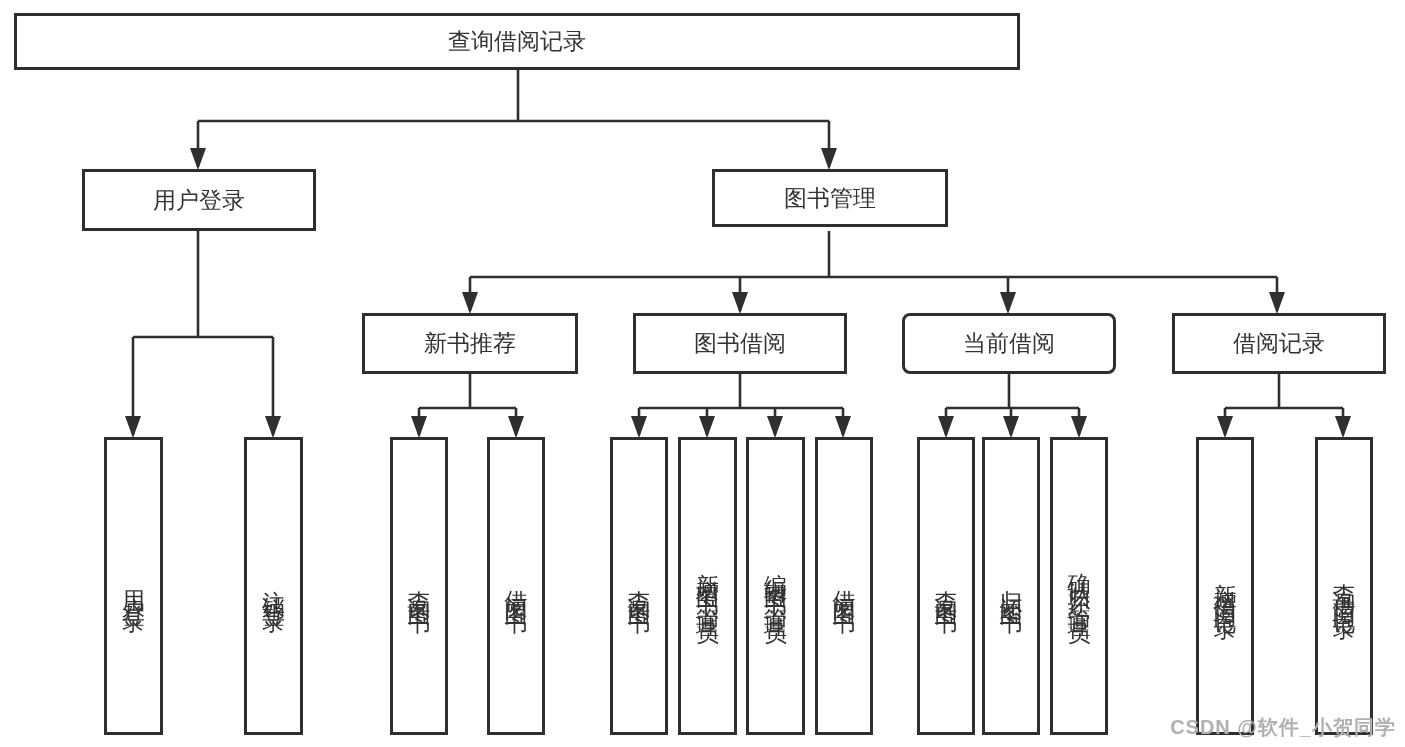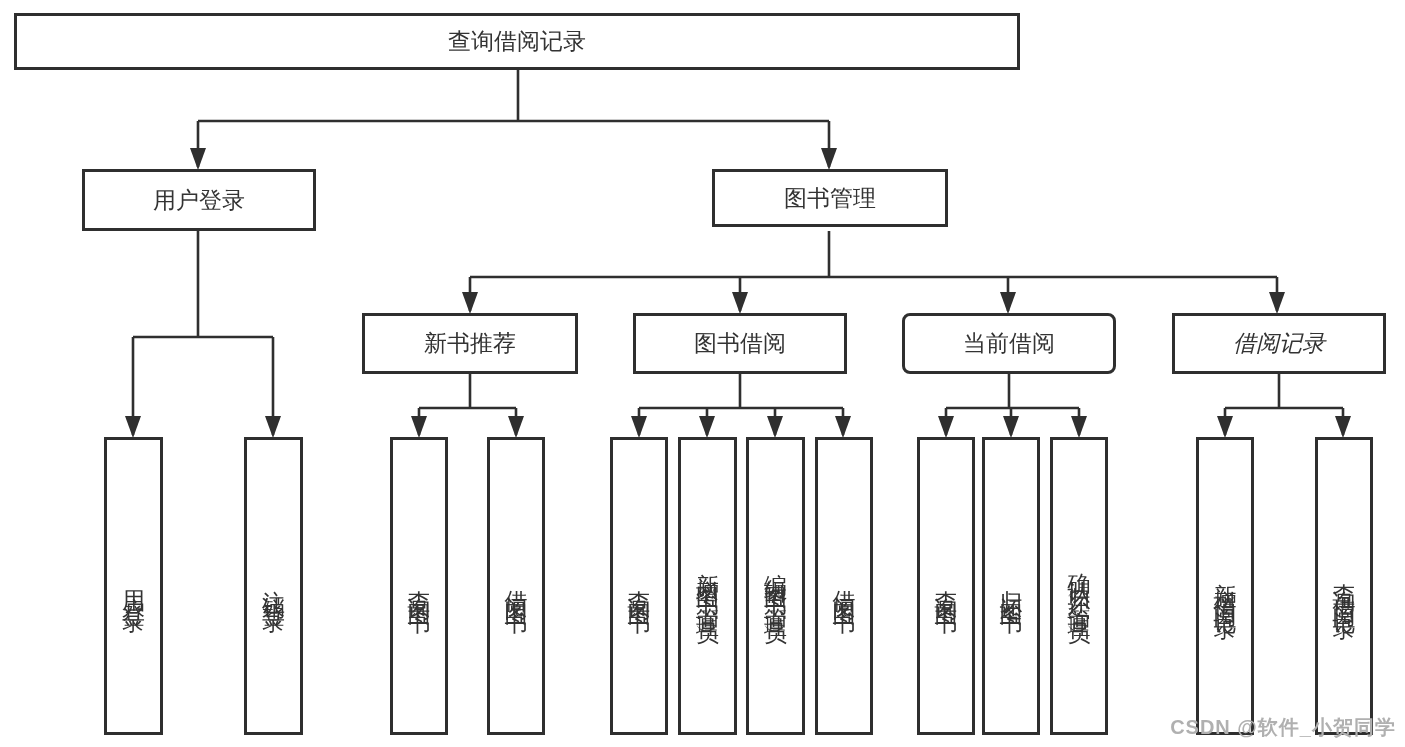--- a/index.html
+++ b/index.html
@@ -81,21 +81,21 @@
 
   <div class="node" style="left:362px;top:313px;width:216px;height:61px;">
     <span class="label">新书推荐</span>
   </div>
   <div class="node" style="left:633px;top:313px;width:214px;height:61px;">
     <span class="label">图书借阅</span>
   </div>
   <div class="node" style="left:902px;top:313px;width:214px;height:61px;border-radius:8px;">
     <span class="label">当前借阅</span>
   </div>
-  <div class="node" style="left:1172px;top:313px;width:214px;height:61px;font-style:italic;">
+  <div class="node" style="left:1172px;top:313px;width:214px;height:61px;">
     <span class="label">借阅记录</span>
   </div>
 
   <div class="node vert" style="left:104px;top:437px;width:59px;height:298px;">
     <span class="label">用户登录</span>
   </div>
   <div class="node vert" style="left:244px;top:437px;width:59px;height:298px;">
     <span class="label">注销登录</span>
   </div>
 

